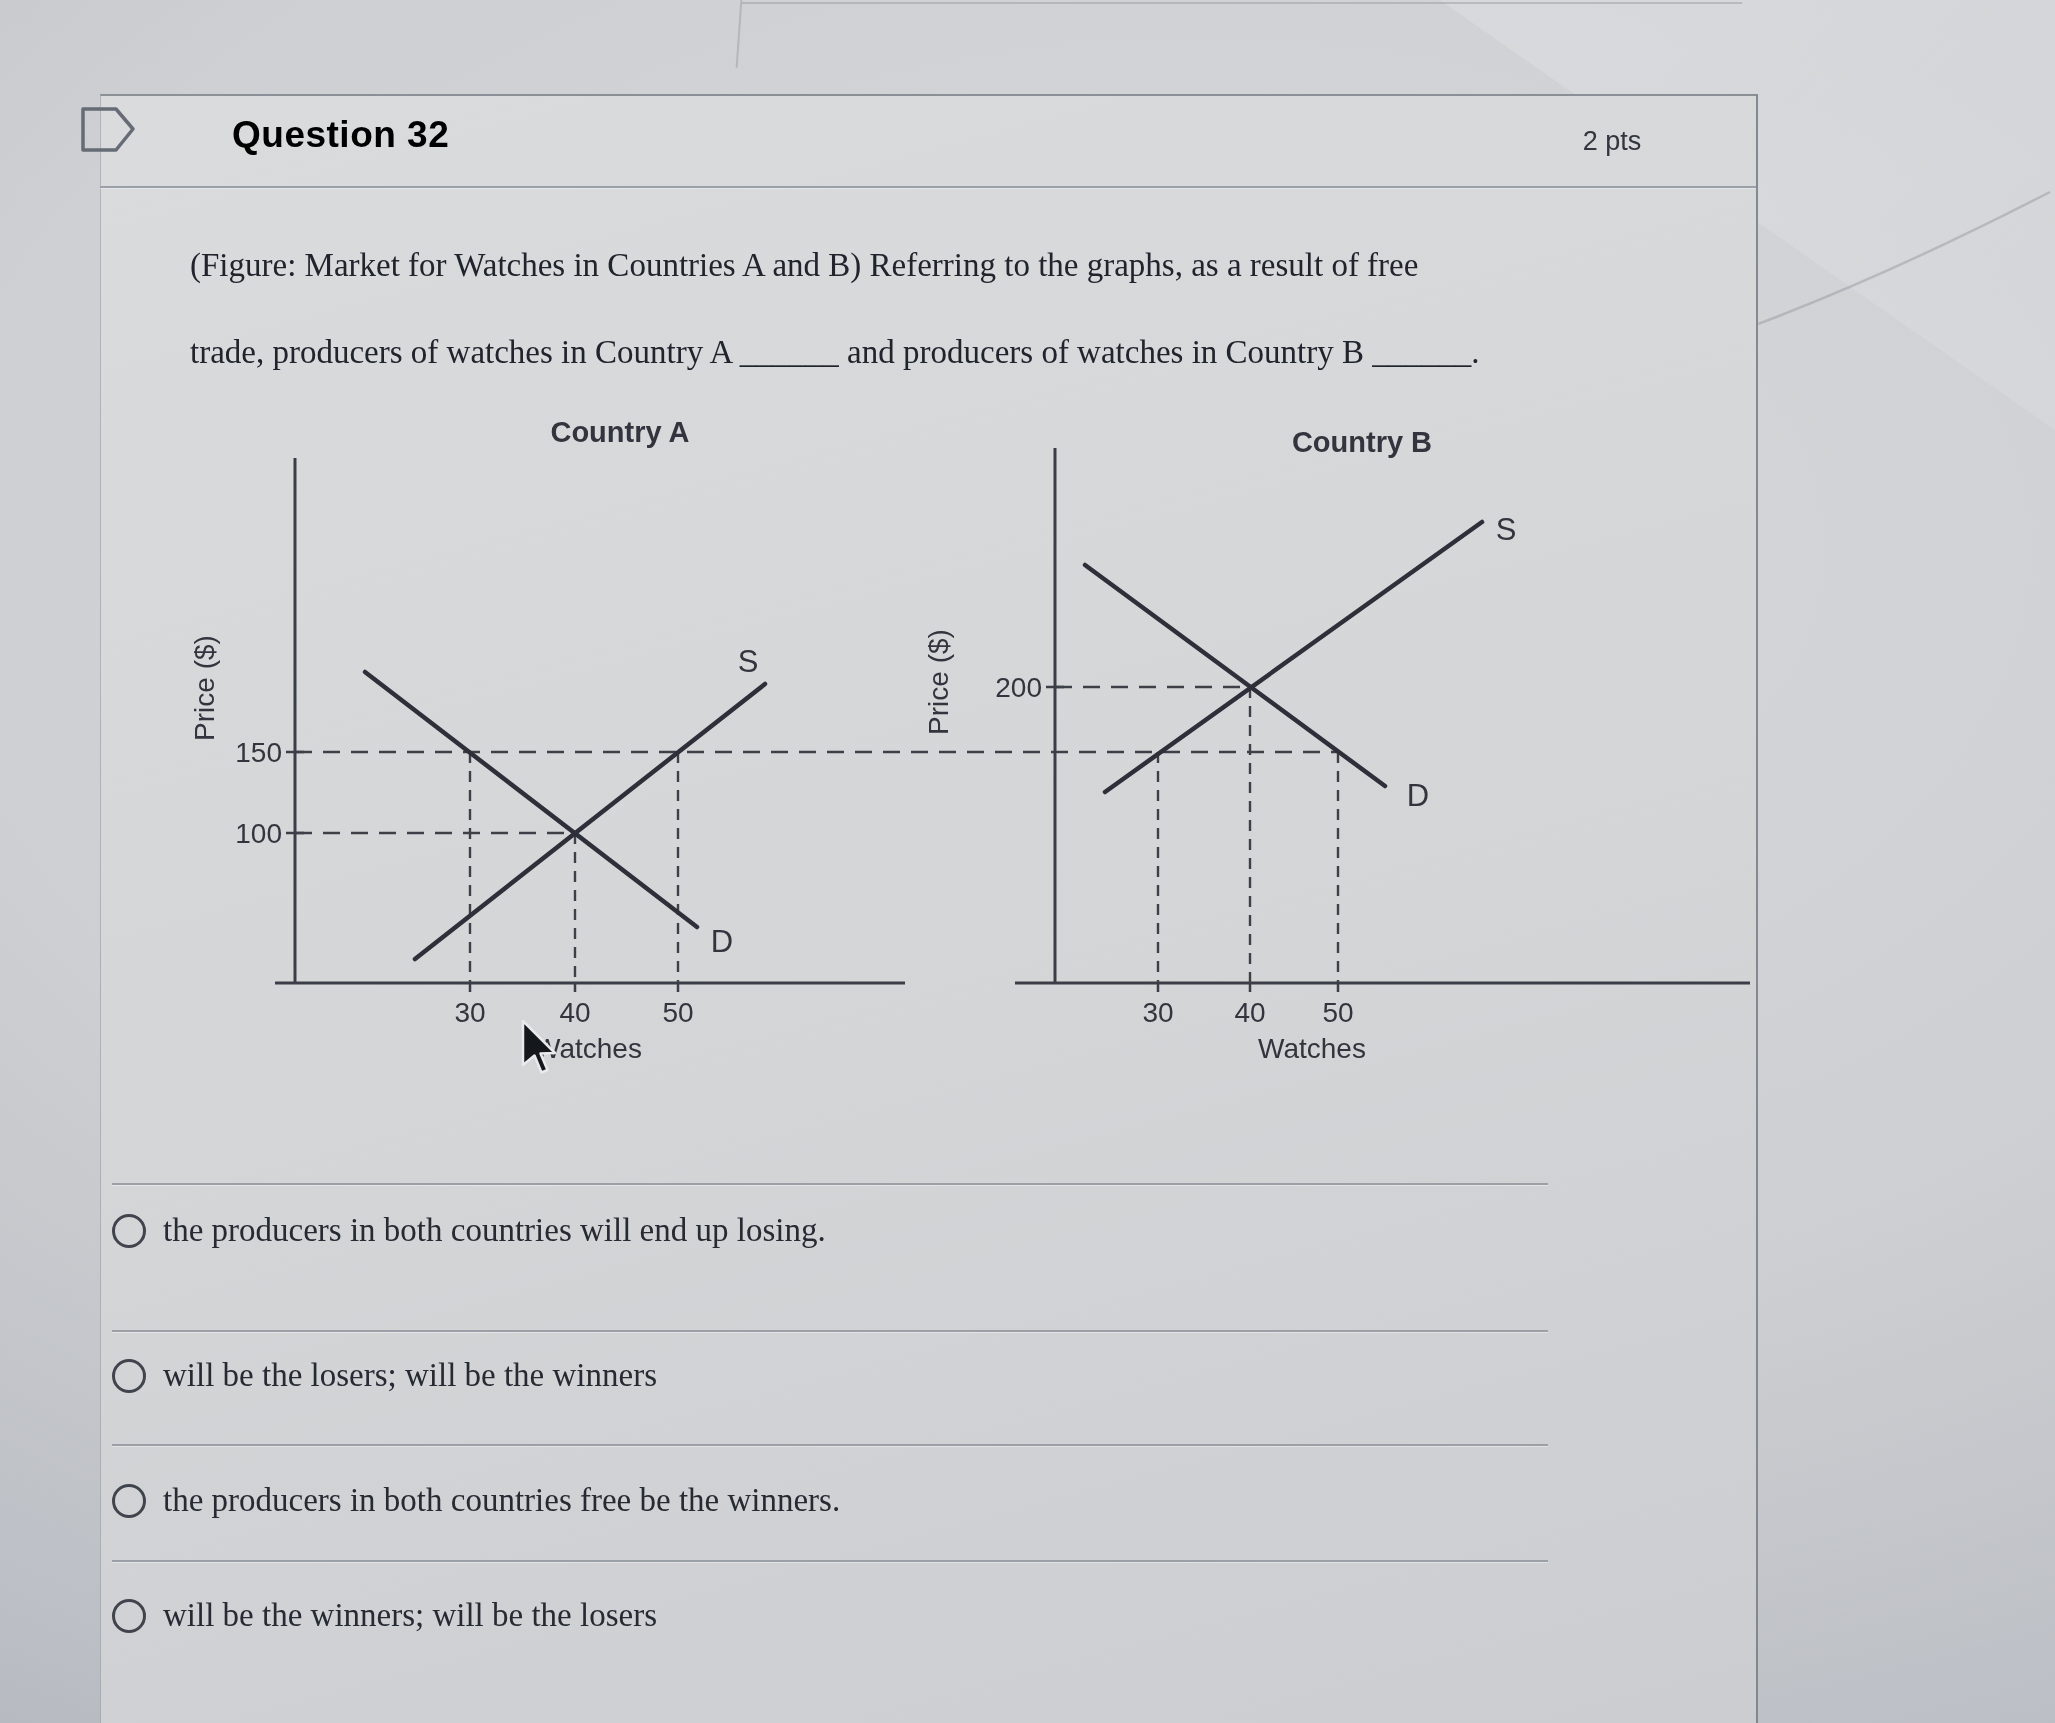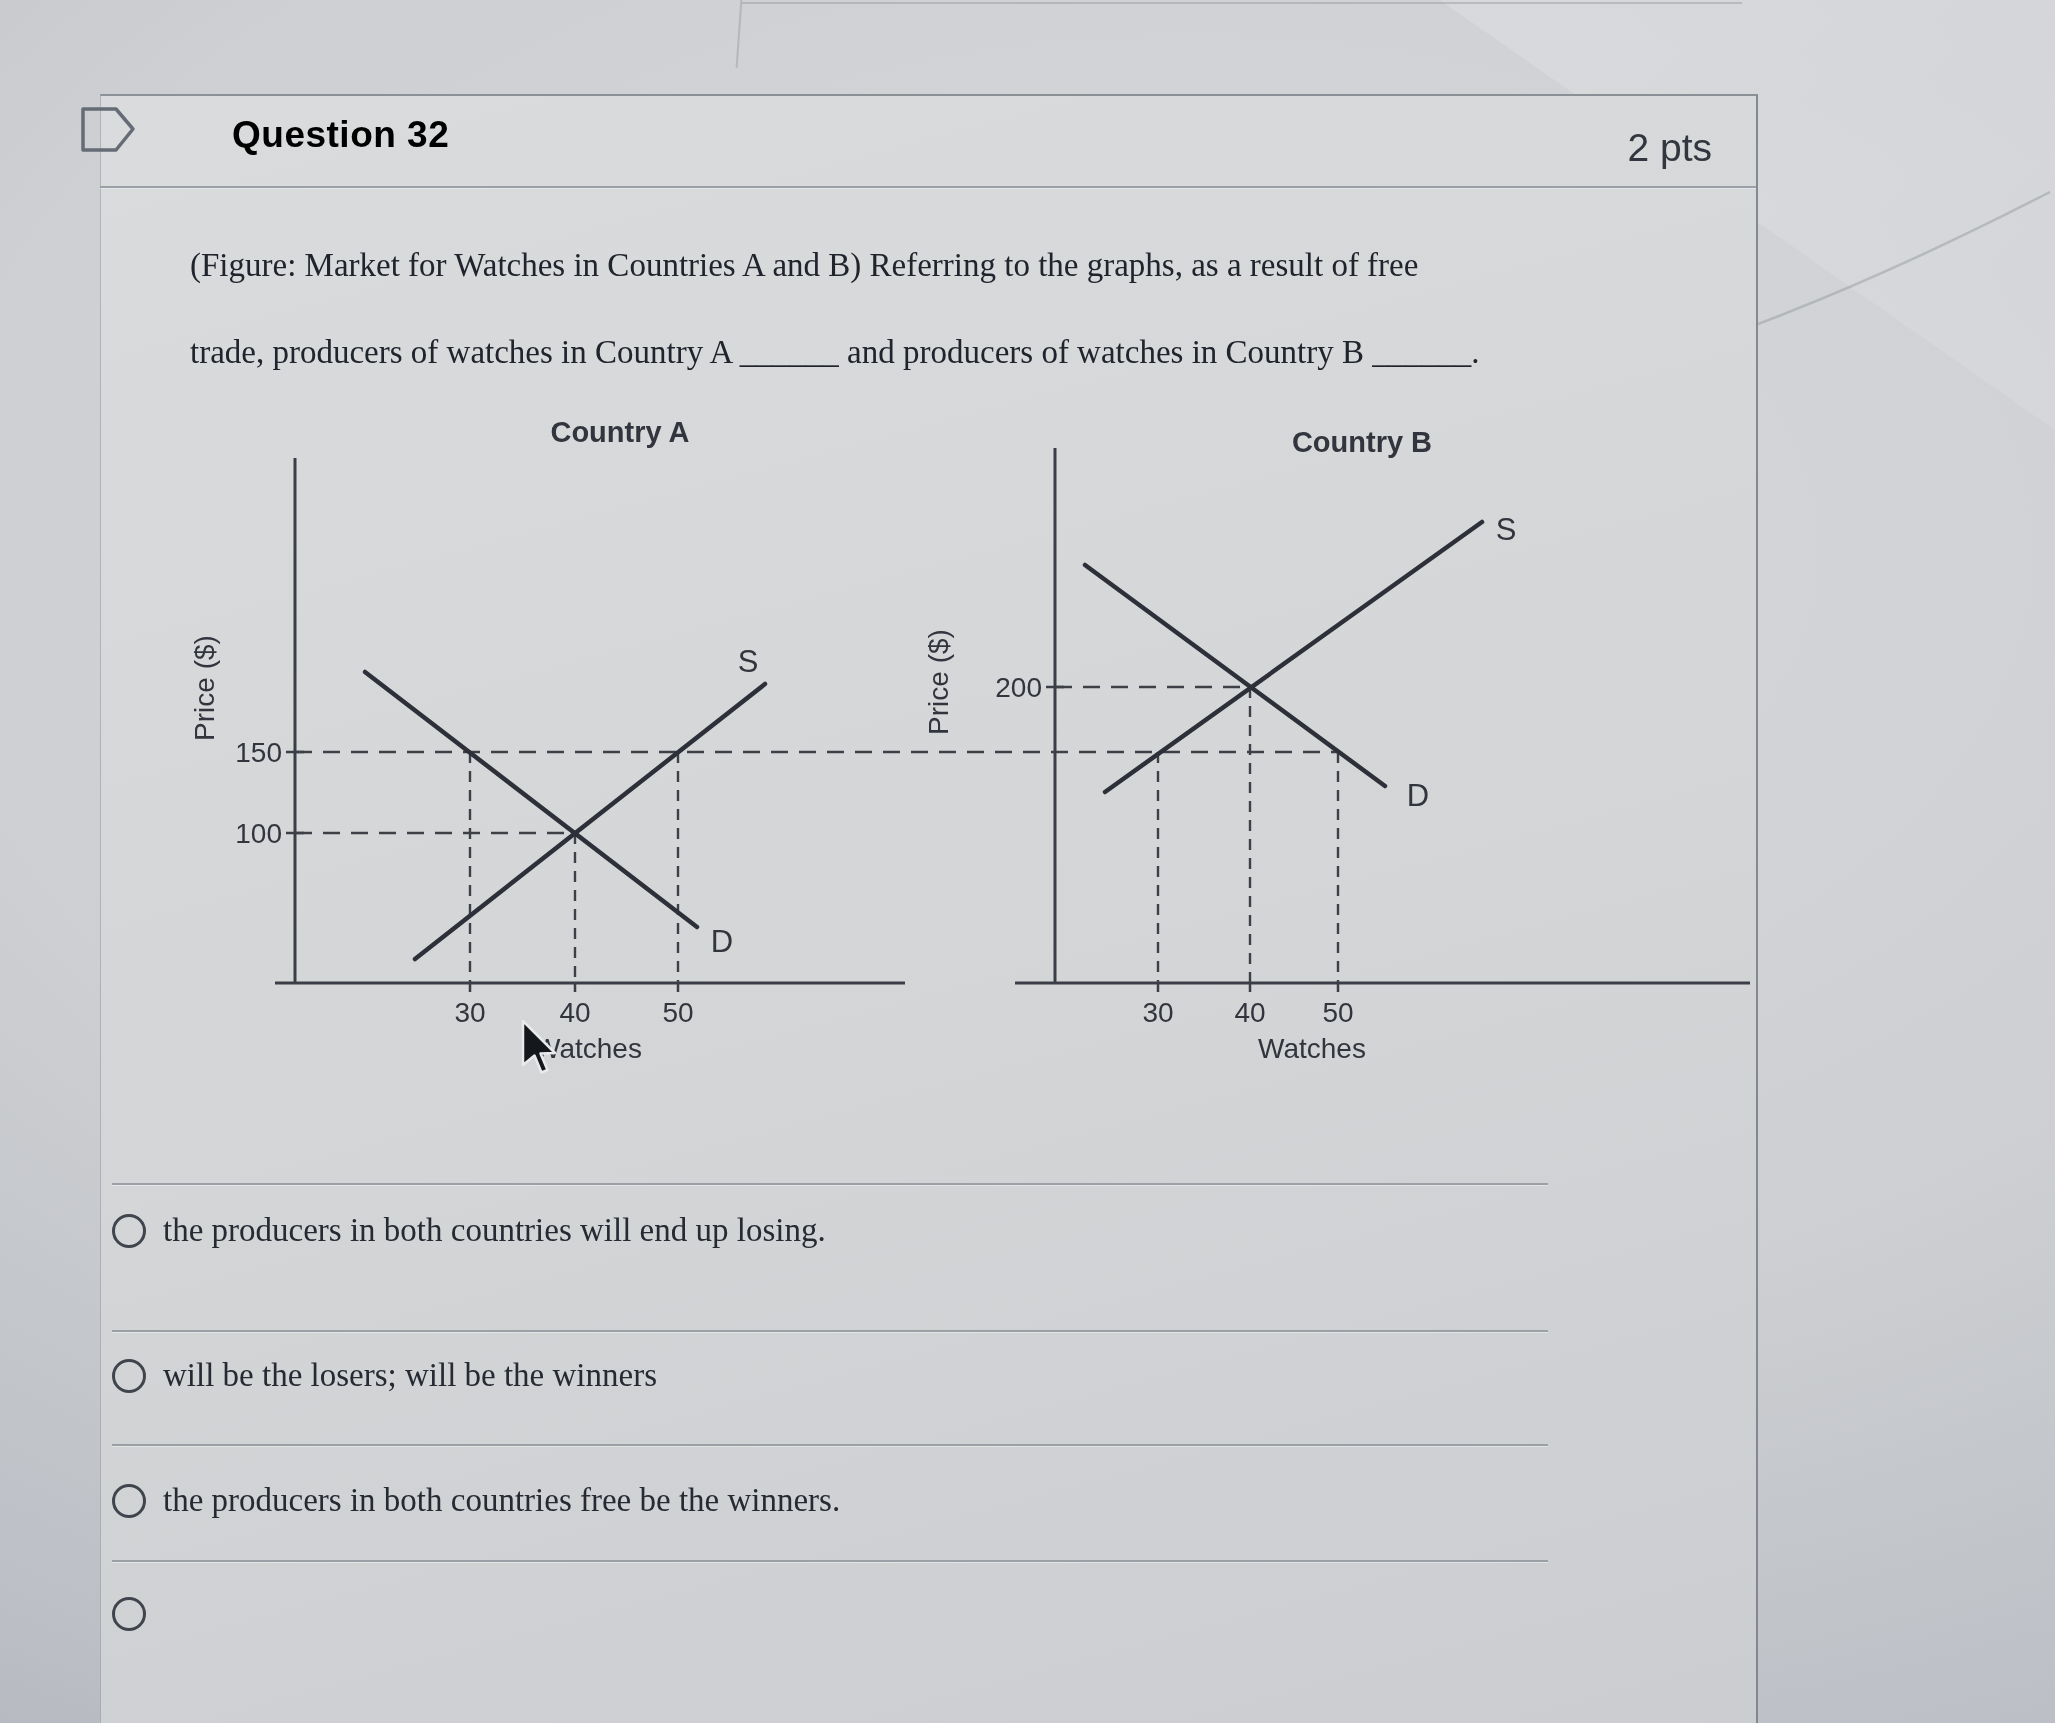--- a/index.html
+++ b/index.html
@@ -37,22 +37,22 @@
   }
   .header-divider{
     position:absolute;left:100px;top:186px;width:1656px;height:2px;
     background:#9aa0a7;box-shadow:0 1px 0 rgba(255,255,255,0.35);
   }
   .q-title{
     position:absolute;left:232px;top:114px;
     font-size:37px;font-weight:bold;color:#000000;letter-spacing:0.5px;
   }
   .q-pts{
-    position:absolute;left:1512px;top:126px;width:200px;text-align:right;
-    font-size:39px;color:#32363e;
+    position:absolute;left:1512px;top:126px;width:200px;text-align:center;
+    font-size:27px;color:#32363e;
   }
   .q-line{
     position:absolute;left:190px;white-space:nowrap;
     font-family:"Liberation Serif",serif;font-size:33px;color:#20242d;
   }
   .q-line1{top:247px;}
   .q-line2{top:334px;text-align:right;}
   .figure-svg{position:absolute;left:190px;top:400px;}
   .cursor-svg{position:absolute;left:505px;top:1018px;}
   .flag-svg{position:absolute;left:80px;top:106px;}
@@ -170,13 +170,14 @@
 
 <div class="opt-divider" style="top:1444px"></div>
 <div class="opt-row" style="top:1482px">
   <span class="opt-radio"></span>
   <span class="opt-label">the producers in both countries free be the winners.</span>
 </div>
 
 <div class="opt-divider" style="top:1560px"></div>
 <div class="opt-row" style="top:1597px">
   <span class="opt-radio"></span>
+  <span class="opt-label">will be the winners; will be the losers</span>
 </div>
 
 </body></html>

